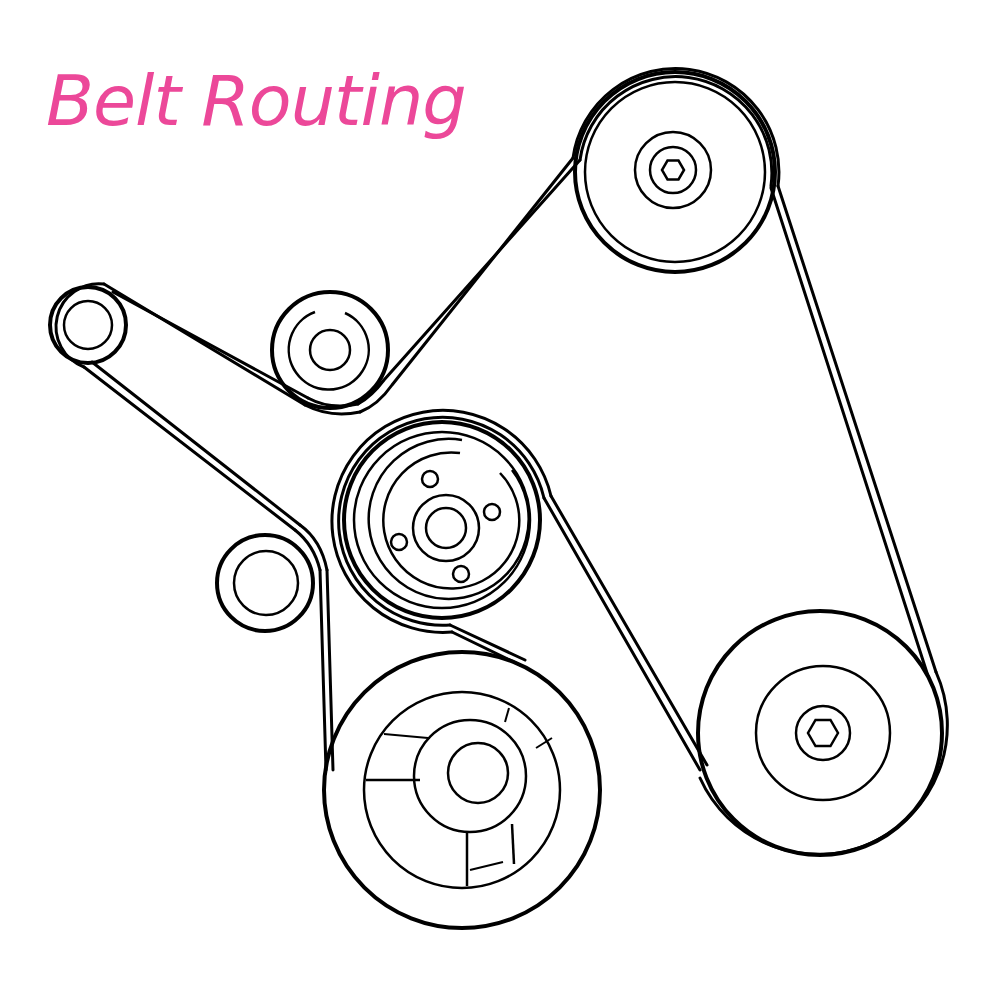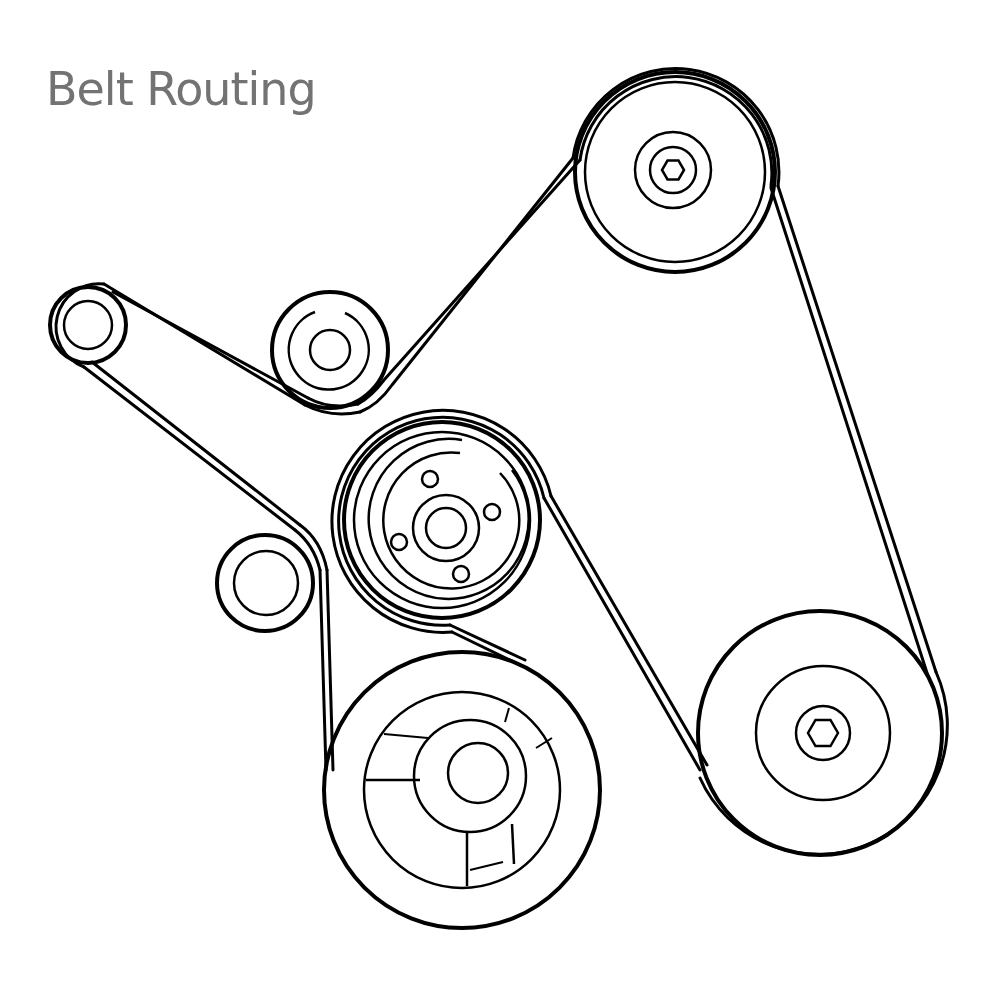--- a/index.html
+++ b/index.html
@@ -1,21 +1,21 @@
 <!DOCTYPE html>
 <html><head>
 <meta charset="utf-8">
 <style>
   html, body { margin:0; padding:0; background:#ffffff; }
   body { width:1000px; height:1000px; position:relative; overflow:hidden; }
   .title {
     position:absolute; left:46px; top:66px;
     font-family:"DejaVu Sans", sans-serif;
-    font-size:46px; font-weight:400; color:#737373;
-    letter-spacing:-1px; line-height:1;
+    font-size:70px; font-weight:400; color:#ec4899;
+    letter-spacing:-1px; line-height:1;font-style:italic;
   }
   svg.diagram { position:absolute; left:0; top:0; }
   .stroke { fill:none; stroke:#000; }
 </style>
 </head>
 <body>
 
 <div class="title">Belt Routing</div>
 
 <svg class="diagram" width="1000" height="1000" viewBox="0 0 1000 1000">

